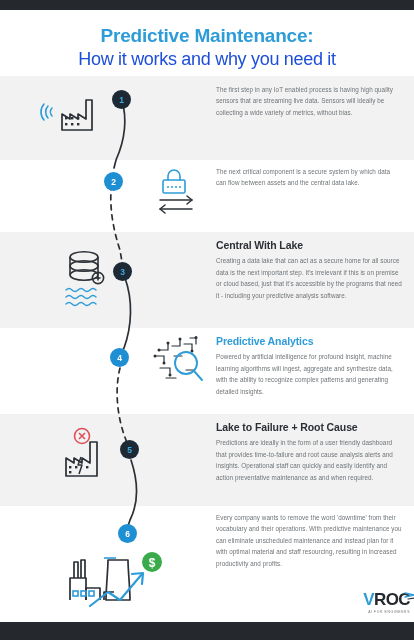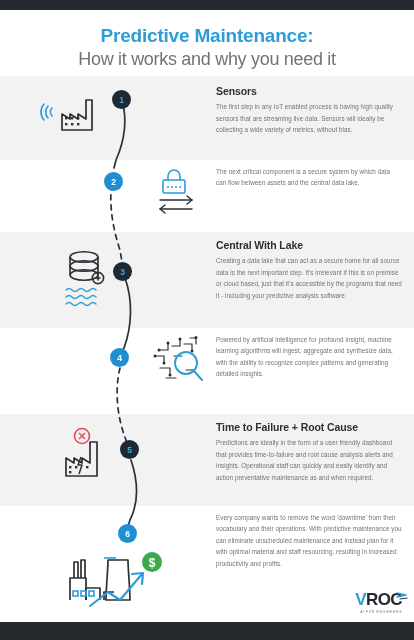--- a/index.html
+++ b/index.html
@@ -11,21 +11,21 @@
   }
   .page { position: relative; width: 414px; height: 640px; background:#ffffff; }
 
   .topbar { position:absolute; top:0; left:0; width:414px; height:10px; background:#25292e; }
   .bottombar { position:absolute; bottom:0; left:0; width:414px; height:18px; background:#25292e; }
 
   
   .header { position:absolute; top:10px; left:0; width:414px; height:66px;
             background:#ffffff; text-align:center; padding-top:14px; }
   .title-main { font-size:19px; font-weight:bold; color:#2d9cd8; letter-spacing:-0.2px; line-height:1.25; }
-  .title-sub  { font-size:18px; font-weight:normal; color:#737373; letter-spacing:-0.3px; line-height:1.3; }
+  .title-sub  { font-size:18px; font-weight:normal; color:#1d4ed8; letter-spacing:-0.3px; line-height:1.3; }
 
   
   .band { position:absolute; left:0; width:414px; }
   .band.gray { background:#f2f2f2; }
   .band.white { background:#ffffff; }
 
   
   .row { position:absolute; left:0; width:414px; }
   .row .text-col { position:absolute; left:216px; top:0; width:186px; }
 
@@ -43,21 +43,21 @@
   .marker.blue { background:#1f8fd4; color:#ffffff; }
 
   
   .path-layer { position:absolute; left:0; top:0; width:414px; height:640px;
                 pointer-events:none; z-index:4; }
 
   
   .ico { position:absolute; }
 
   
-  .logo { position:absolute; right:12px; bottom:26px; text-align:right; }
+  .logo { position:absolute; right:4px; bottom:26px; text-align:right; }
   .logo-word { font-size:17px; font-weight:bold; letter-spacing:-0.6px; line-height:1; }
   .logo-v { color:#2d9cd8; }
   .logo-roc { color:#25292e; }
   .logo-tag { font-size:3.4px; color:#6f7478; letter-spacing:0.6px; margin-top:1px; }
   .logo-wrap { position:relative; display:inline-block; }
   .logo-mark { position:absolute; right:-6px; top:-4px; }
 </style>
 </head>
 <body>
 
@@ -233,47 +233,47 @@
         <path d="M24,58 L42,44 L54,52 L76,26"></path>
         <path d="M66,26 L77,25 L76,36"></path>
       </g>
       <circle cx="86" cy="14" r="10" fill="#3aaa4a"></circle>
       <text x="86" y="19" text-anchor="middle" font-family="Liberation Sans, sans-serif" font-size="12" font-weight="bold" fill="#ffffff">$</text>
     </svg>
   </div>
 
   <div class="row" style="top:84px;">
     <div class="text-col">
-      <div class="step-title dark">Sensors</div>
       <div class="step-body">The first step in any IoT enabled process is having high quality sensors that are streaming live data. Sensors will ideally be collecting a wide variety of metrics, without bias.</div>
     </div>
   </div>
 
   <div class="row" style="top:166px;">
     <div class="text-col">
       <div class="step-body">The next critical component is a secure system by which data can flow between assets and the central data lake.</div>
     </div>
   </div>
 
   <div class="row" style="top:238px;">
     <div class="text-col">
       <div class="step-title dark">Central With Lake</div>
       <div class="step-body">Creating a data lake that can act as a secure home for all source data is the next important step. It's irrelevant if this is on premise or cloud based, just that it's accessible by the programs that need it - including your predictive analysis software.</div>
     </div>
   </div>
 
   <div class="row" style="top:334px;">
     <div class="text-col">
+      <div class="step-title blue">Predictive Analytics</div>
       <div class="step-body">Powered by artificial intelligence for profound insight, machine learning algorithms will ingest, aggregate and synthesize data, with the ability to recognize complex patterns and generating detailed insights.</div>
     </div>
   </div>
 
   <div class="row" style="top:420px;">
     <div class="text-col">
-      <div class="step-title dark">Time to Failure + Root Cause</div>
+      <div class="step-title dark">Lake to Failure + Root Cause</div>
       <div class="step-body">Predictions are ideally in the form of a user friendly dashboard that provides time-to-failure and root cause analysis alerts and insights. Operational staff can quickly and easily identify and action preventative maintenance as and when required.</div>
     </div>
   </div>
 
   <div class="row" style="top:512px;">
     <div class="text-col">
       <div class="step-body">Every company wants to remove the word 'downtime' from their vocabulary and their operations. With predictive maintenance you can eliminate unscheduled maintenance and instead plan for it with optimal material and staff resourcing, resulting in increased productivity and profits.</div>
     </div>
   </div>
 

